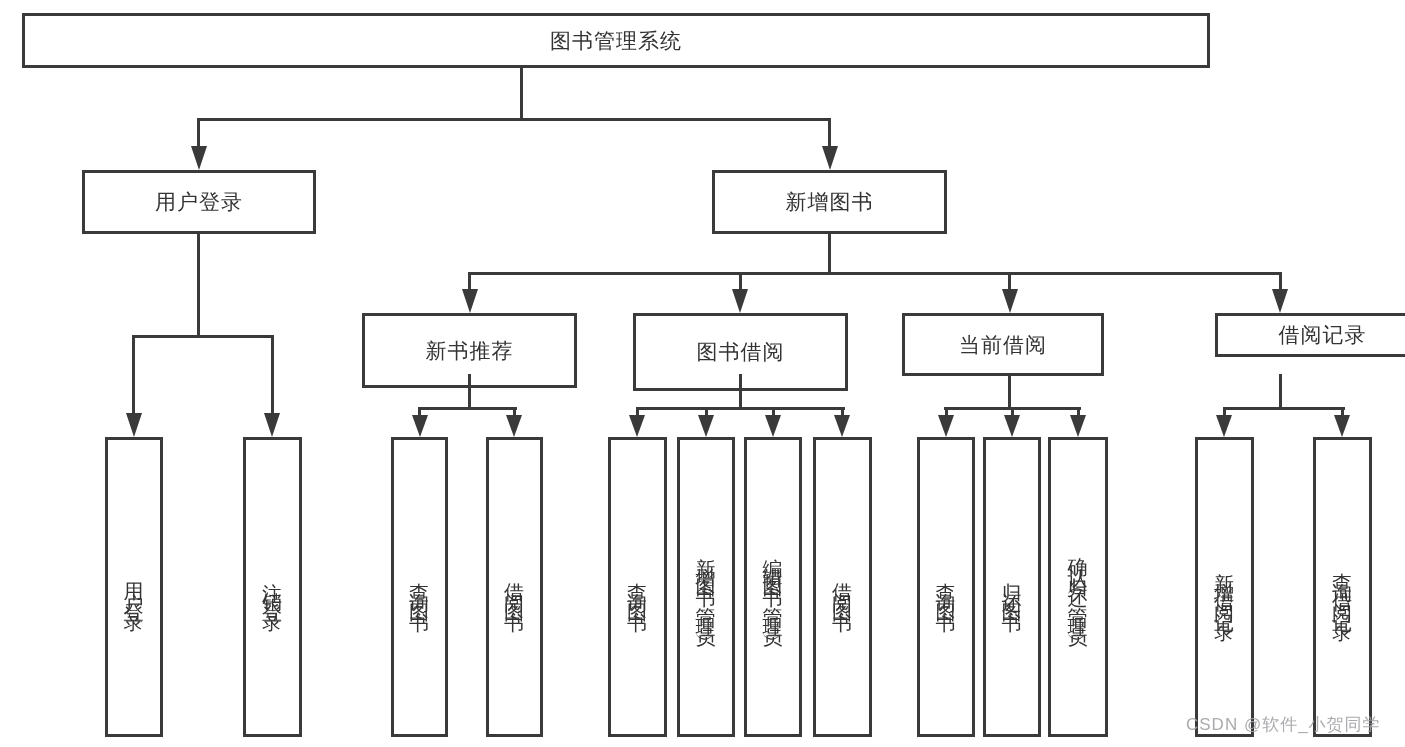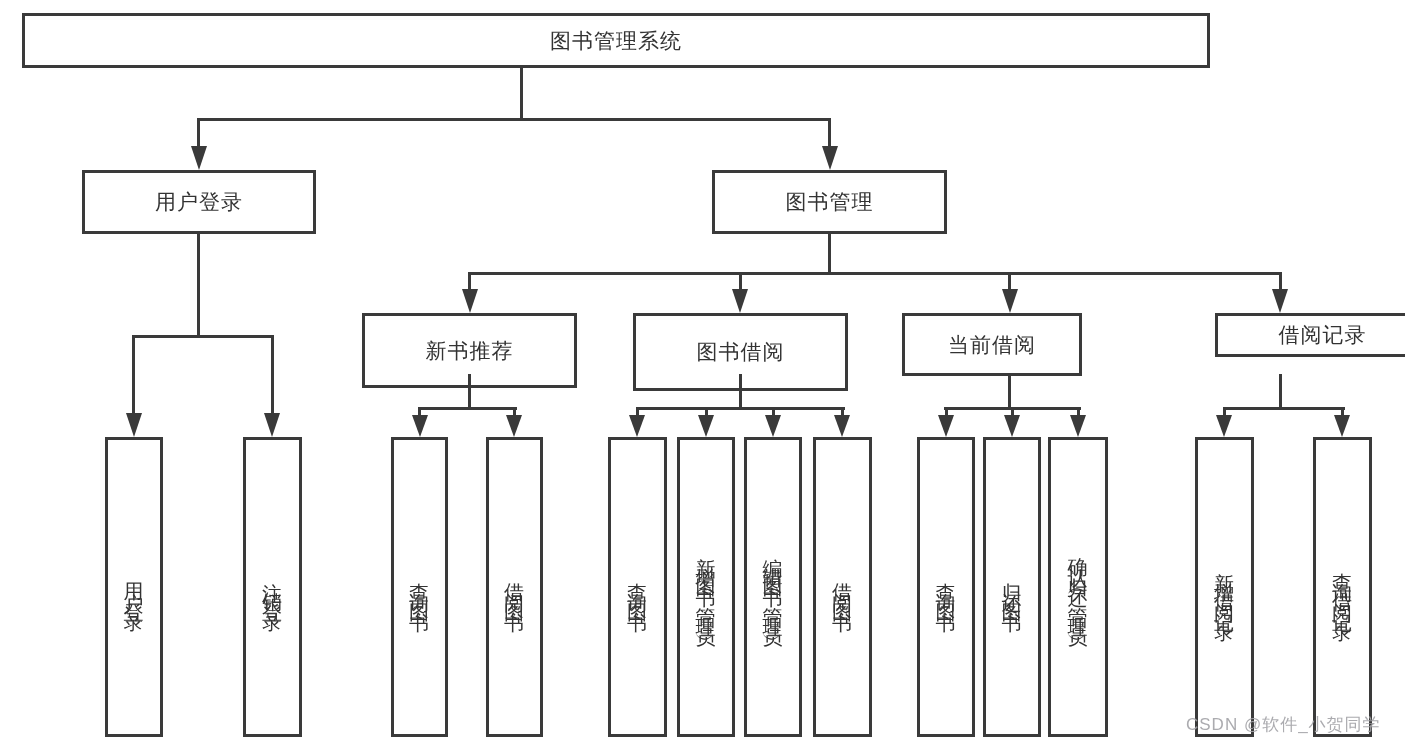--- a/index.html
+++ b/index.html
@@ -66,21 +66,21 @@
   <div class="cline" style="left:197px; top:118px; width:634px; height:3px;"></div>
   <div class="cline" style="left:197px; top:118px; width:3px; height:30px;"></div>
   <div class="ahead" style="left:191px; top:146px;"></div>
   <div class="cline" style="left:828px; top:118px; width:3px; height:30px;"></div>
   <div class="ahead" style="left:822px; top:146px;"></div>
 
   <div class="box hbox" style="left:82px; top:170px; width:234px; height:64px;">
     <span>用户登录</span>
   </div>
   <div class="box hbox" style="left:712px; top:170px; width:235px; height:64px;">
-    <span>图书管理</span>
+    <span>新增图书</span>
   </div>
 
   <div class="cline" style="left:197px; top:232px; width:3px; height:103px;"></div>
   <div class="cline" style="left:132px; top:335px; width:142px; height:3px;"></div>
   <div class="cline" style="left:132px; top:335px; width:3px; height:82px;"></div>
   <div class="ahead" style="left:126px; top:413px;"></div>
   <div class="cline" style="left:271px; top:335px; width:3px; height:82px;"></div>
   <div class="ahead" style="left:264px; top:413px;"></div>
 
   <div class="cline" style="left:828px; top:232px; width:3px; height:42px;"></div>
@@ -93,21 +93,21 @@
   <div class="ahead" style="left:1002px; top:289px;"></div>
   <div class="cline" style="left:1279px; top:272px; width:3px; height:20px;"></div>
   <div class="ahead" style="left:1272px; top:289px;"></div>
 
   <div class="box hbox" style="left:362px; top:313px; width:215px; height:75px;">
     <span>新书推荐</span>
   </div>
   <div class="box hbox" style="left:633px; top:313px; width:215px; height:78px;">
     <span>图书借阅</span>
   </div>
-  <div class="box hbox" style="left:902px; top:313px; width:180px; height:63px;">
+  <div class="box hbox" style="left:902px; top:313px; width:202px; height:63px;">
     <span>当前借阅</span>
   </div>
   <div class="box hbox" style="left:1215px; top:313px; width:215px; height:44px;">
     <span>借阅记录</span>
   </div>
 
   <div class="cline" style="left:468px; top:374px; width:3px; height:33px;"></div>
   <div class="cline" style="left:739px; top:374px; width:3px; height:33px;"></div>
   <div class="cline" style="left:1008px; top:374px; width:3px; height:33px;"></div>
   <div class="cline" style="left:1279px; top:374px; width:3px; height:33px;"></div>

